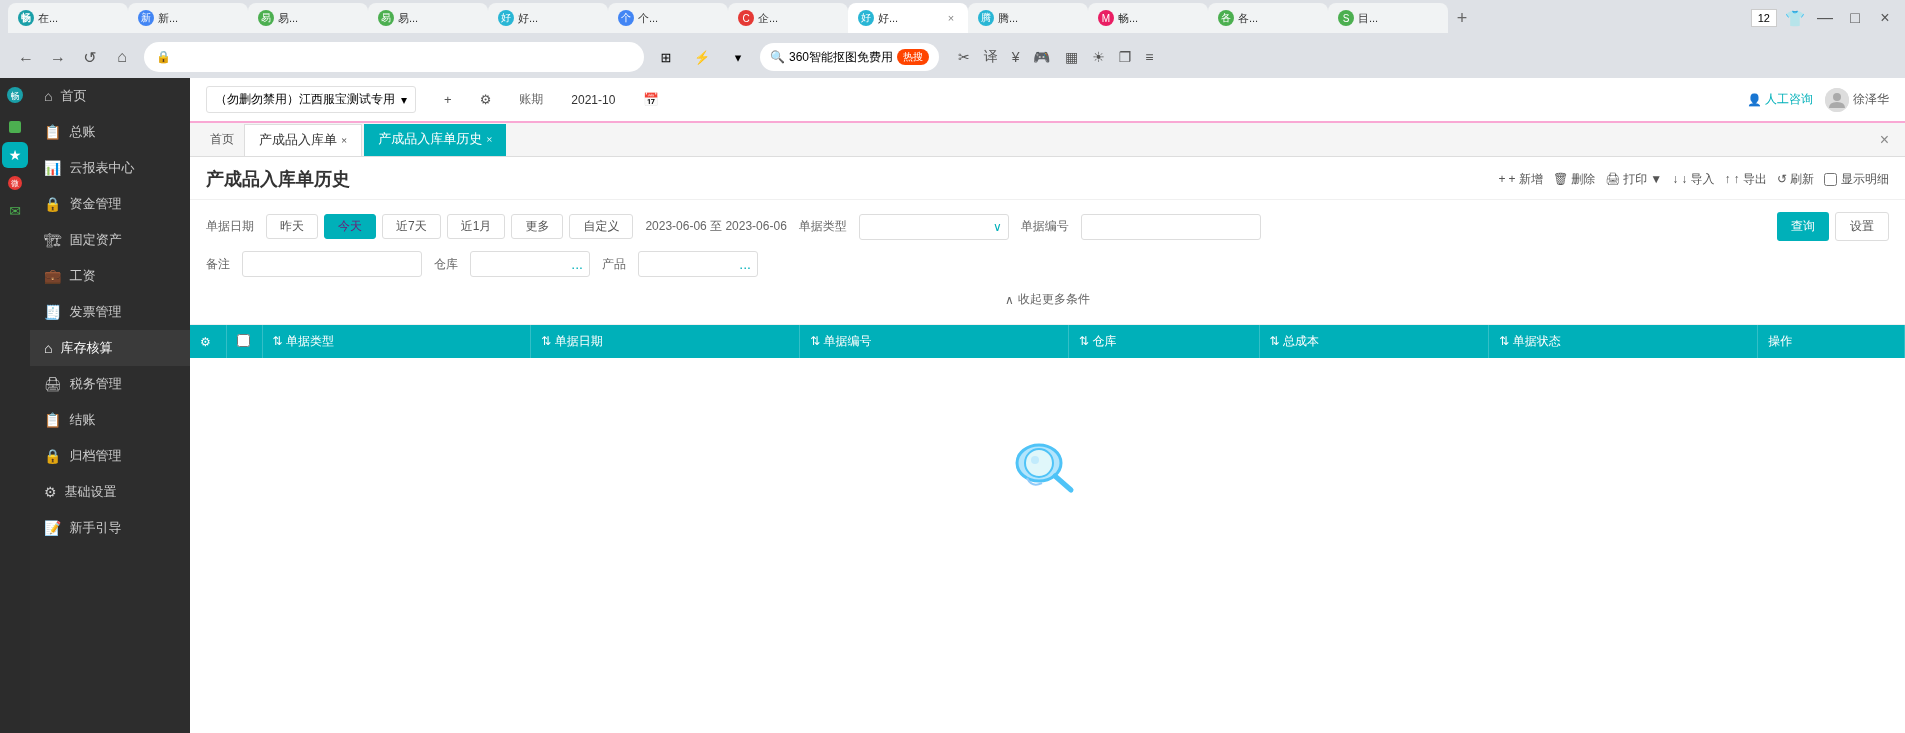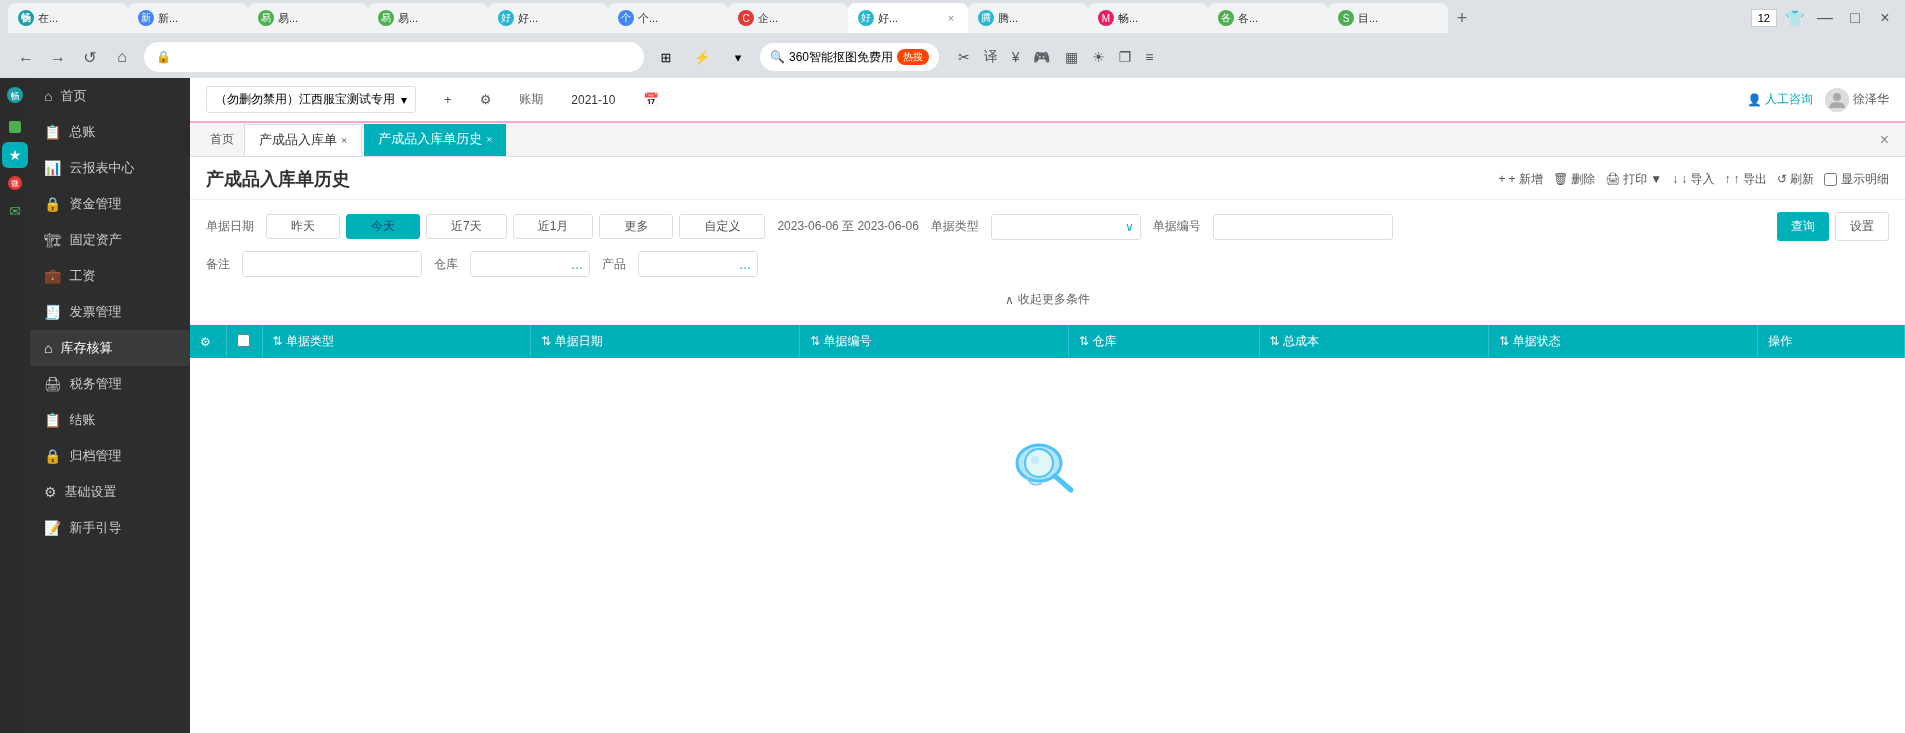--- a/index.html
+++ b/index.html
@@ -53,22 +53,22 @@
     .page-header { display: flex; align-items: center; justify-content: space-between; padding: 10px 16px 8px; border-bottom: 1px solid #f0f0f0; }
     .page-title { font-size: 18px; font-weight: bold; color: #333; }
     .page-actions { display: flex; align-items: center; gap: 10px; font-size: 12px; color: #555; }
     .action-btn { display: flex; align-items: center; gap: 3px; cursor: pointer; color: #555; }
 
     
     .filter-area { padding: 12px 16px; border-bottom: 1px solid #f0f0f0; }
     .filter-row { display: flex; align-items: center; gap: 12px; margin-bottom: 10px; flex-wrap: wrap; }
     .filter-label { font-size: 12px; color: #666; white-space: nowrap; }
     .date-filters { display: flex; align-items: center; gap: 6px; }
-    .date-btn { padding: 3px 24px; font-size: 12px; border: 1px solid #ddd; border-radius: 3px; cursor: pointer; color: #555; background: #fff; }
-    .date-btn.active { background: #00b0b9; color: #0c4a6e; border-color: #00b0b9; }
+    .date-btn { padding: 3px 13px; font-size: 12px; border: 1px solid #ddd; border-radius: 3px; cursor: pointer; color: #555; background: #fff; }
+    .date-btn.active { background: #00b0b9; color: #701a75; border-color: #00b0b9; }
     .date-range { font-size: 12px; color: #666; }
     .filter-select { height: 26px; border: 1px solid #ddd; border-radius: 3px; padding: 0 6px; font-size: 12px; color: #555; min-width: 120px; display: flex; align-items: center; justify-content: space-between; cursor: pointer; background: #fff; }
     .filter-input { height: 26px; border: 1px solid #ddd; border-radius: 3px; padding: 0 8px; font-size: 12px; width: 180px; outline: none; }
     .filter-input::placeholder { color: #ccc; }
     .filter-ellipsis { color: #00b0b9; cursor: pointer; font-size: 14px; }
     .collapse-btn { display: flex; align-items: center; gap: 4px; font-size: 12px; color: #666; cursor: pointer; margin: 0 auto; padding: 4px 10px; }
 
     
     .query-btn { background: #00b0b9; color: #fff; border: none; border-radius: 3px; padding: 1px 14px; font-size: 12px; cursor: pointer; }
     .settings-btn { background: #fff; color: #555; border: 1px solid #ddd; border-radius: 3px; padding: 5px 14px; font-size: 12px; cursor: pointer; }

